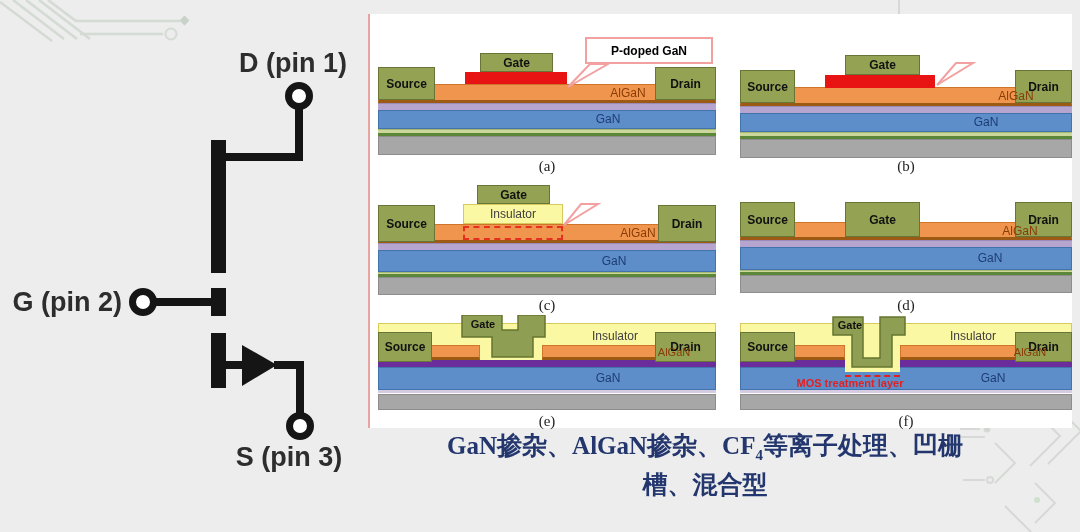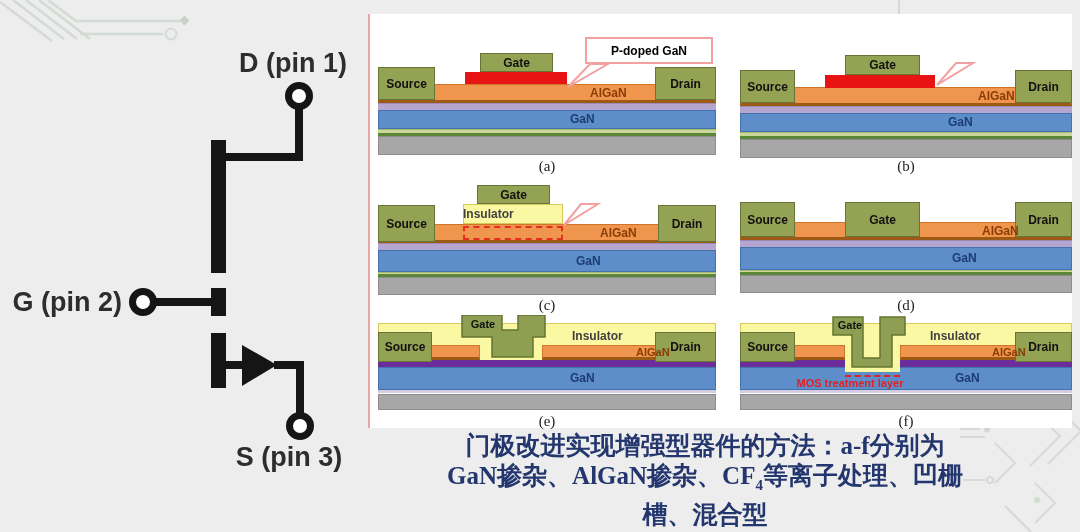--- a/index.html
+++ b/index.html
@@ -21,21 +21,21 @@
   .gan{background:#5e8ec9;border:1px solid #4273ac;}
   .ltg{background:#ccd89b;border-top:1px solid #a4b870;border-bottom:3px solid #5c8738;}
   .sub{background:#a7a7a7;border:1px solid #8d8d8d;}
   .pred{background:#e81414;}
   .purple{background:#6b2d9c;}
   .thinlav{background:#d5cce2;}
   .yellow{background:#fbf8a3;border:1px solid #d6ca5e;}
   .blk{position:absolute;background:#94a254;border:1.5px solid #677636;display:flex;
        align-items:center;justify-content:center;}
   .blk span{font-size:12px;font-weight:bold;color:#111;}
-  .lbl{position:absolute;font-size:12px;font-weight:bold;}
+  .lbl{position:absolute;font-size:12px;font-weight:normal;text-align:center;}
   .algan-lbl{color:#8a3c05;}
   .gan-lbl{color:#1d3c74;}
   .ins-lbl{color:#404040;}
   .sm{font-size:11px;}
   .callout{position:absolute;background:#fff;border:2px solid #f2a0a0;display:flex;
            align-items:center;justify-content:center;font-weight:bold;color:#000;
            font-size:12px;white-space:nowrap;}
   .callout .cs{font-size:11px;align-self:flex-end;padding-bottom:2px;}
   svg.ptr{position:absolute;left:0;top:0;pointer-events:none;}
   svg.ptr polygon{fill:#ffffff;stroke:#f2a0a0;stroke-width:2;}
@@ -261,18 +261,17 @@
       <div class="redline" style="left:105px;top:60px;width:55px"></div>
       <span class="mos" style="left:42px;top:62px;width:136px">MOS treatment layer</span>
       <span class="lbl ins-lbl" style="left:190px;top:14px;width:86px">Insulator</span>
       <span class="lbl algan-lbl sm" style="left:252px;top:31px;width:76px">AlGaN</span>
       <span class="lbl gan-lbl" style="left:215px;top:56px;width:76px">GaN</span>
       <div class="letter" style="top:98px">(f)</div>
     </section>
   </div>
 
   <div class="caption">
-    <div>门极改进实现增强型器件的方法：a-f分别为</div>
     <div><span>GaN掺杂、AlGaN掺杂、CF</span><sub>4</sub><span>等离子处理、凹栅</span></div>
     <div>槽、混合型</div>
   </div>
 
 </div>
 
 </body></html>

